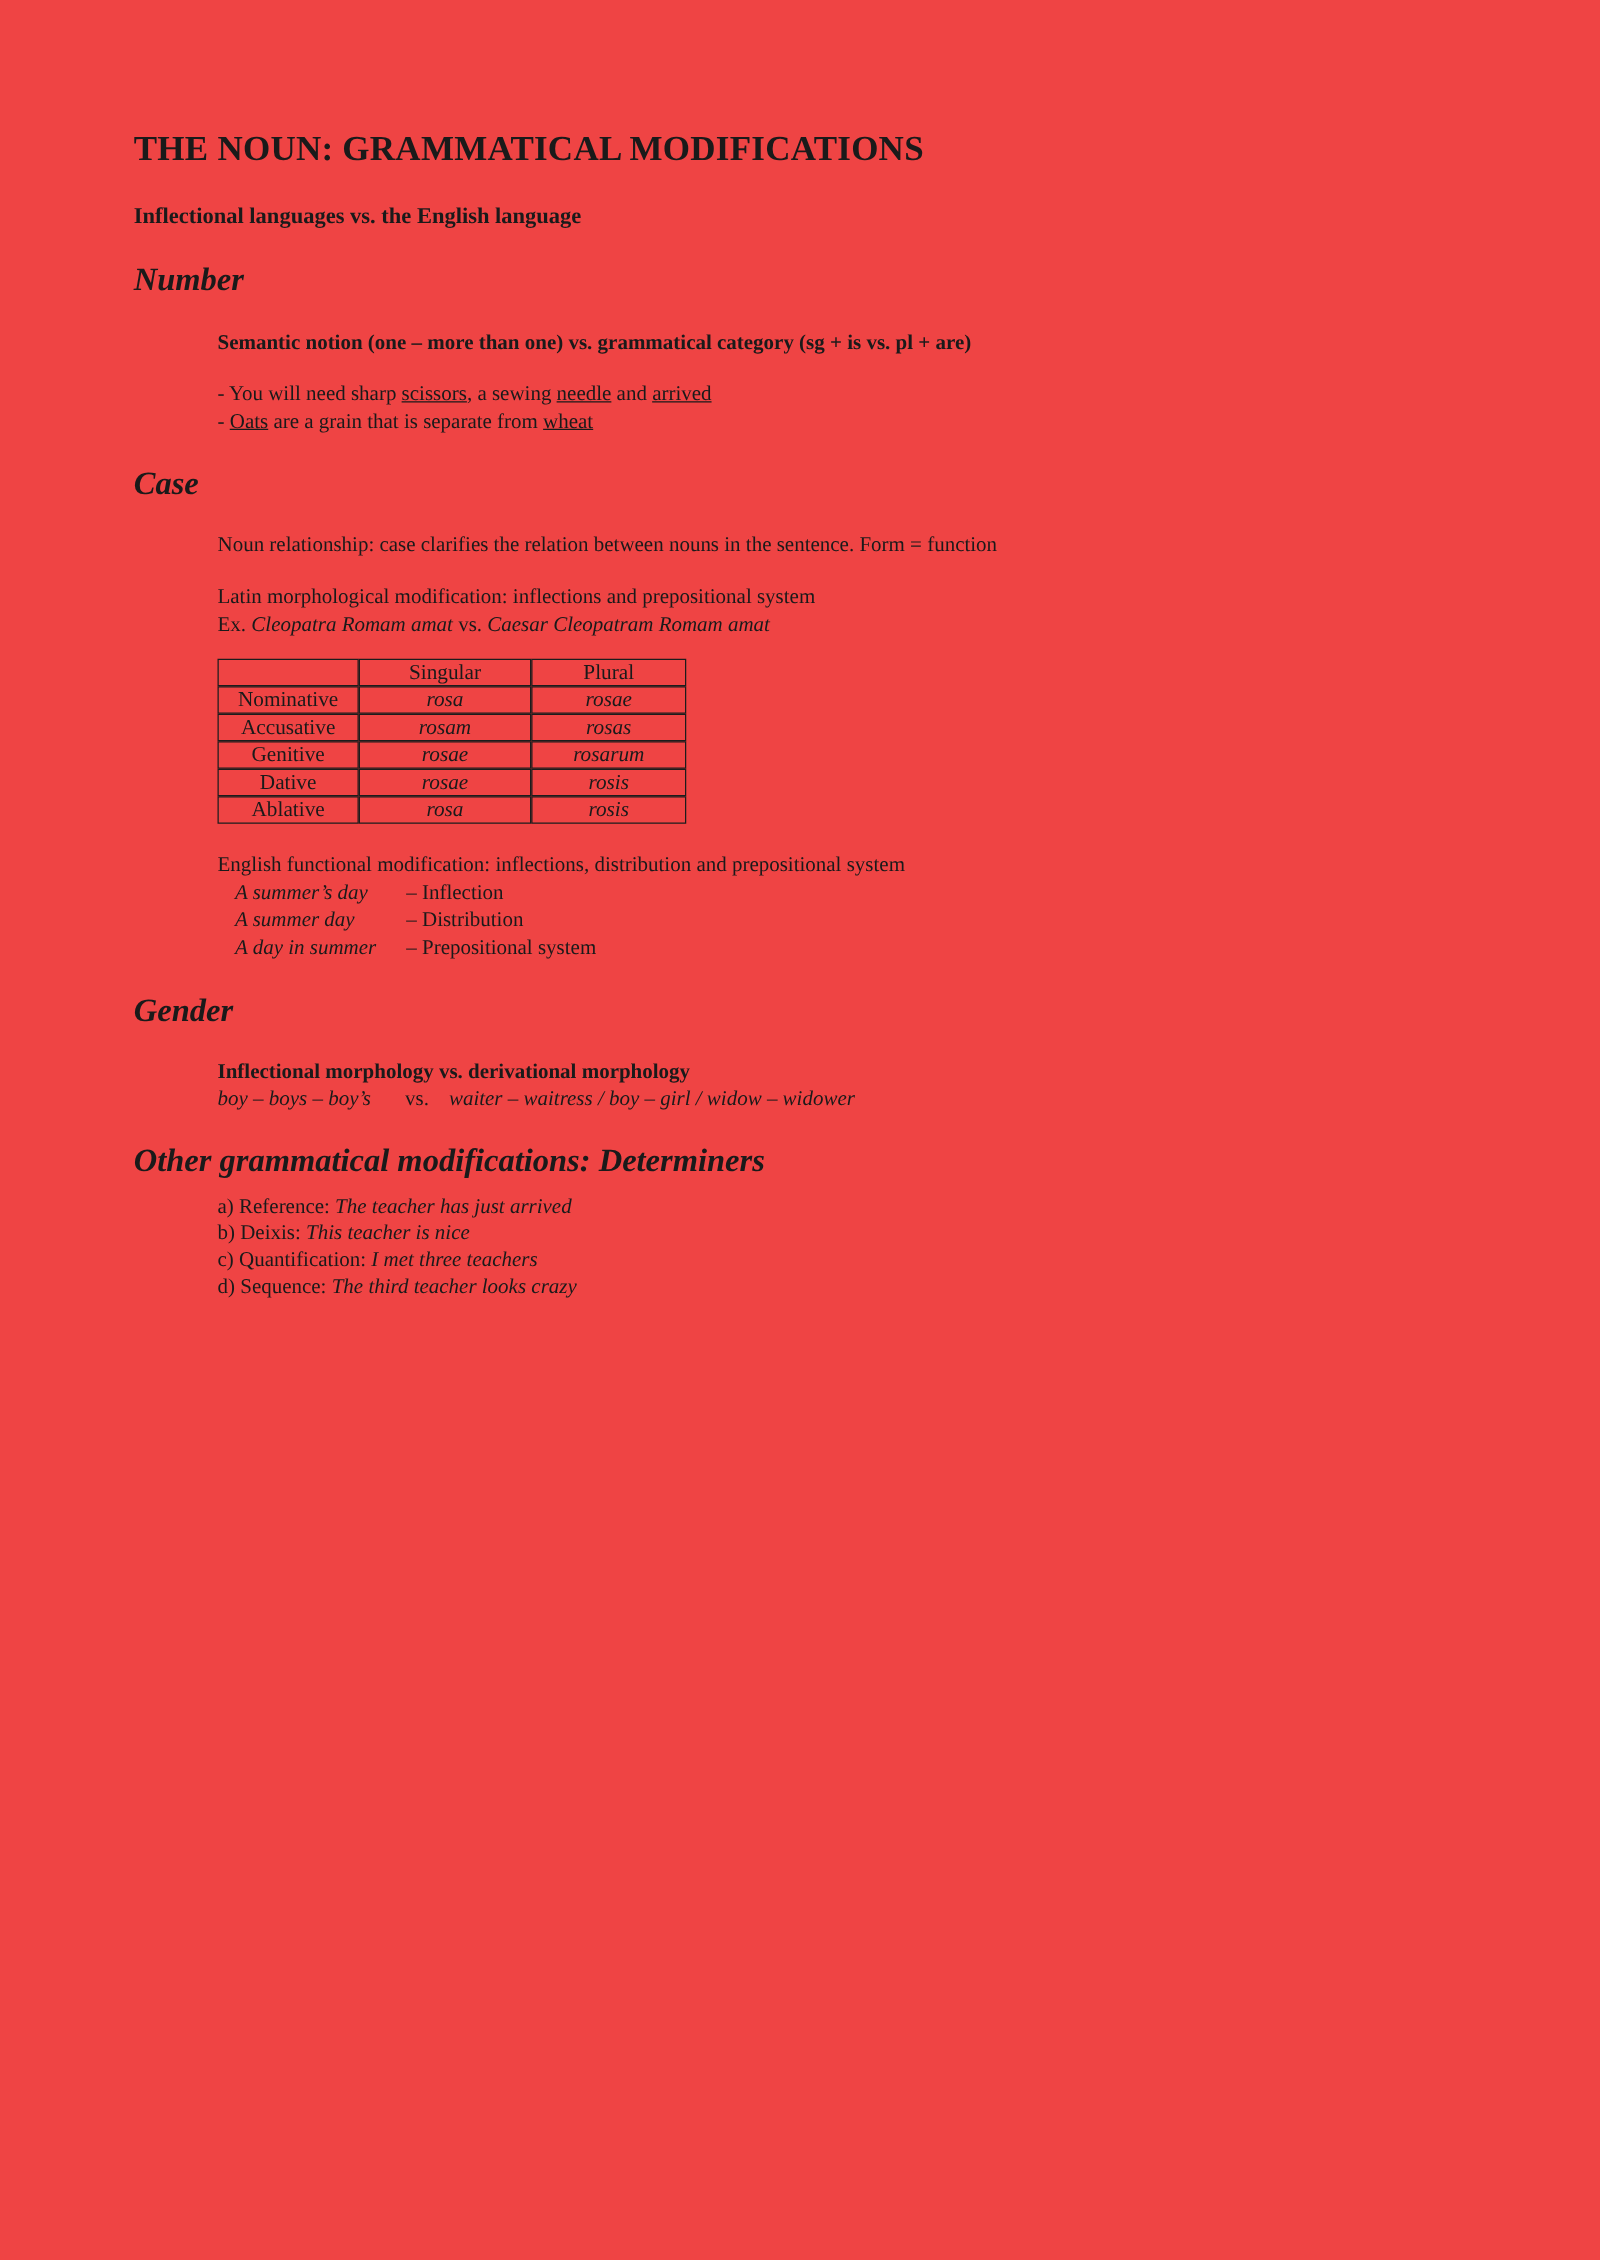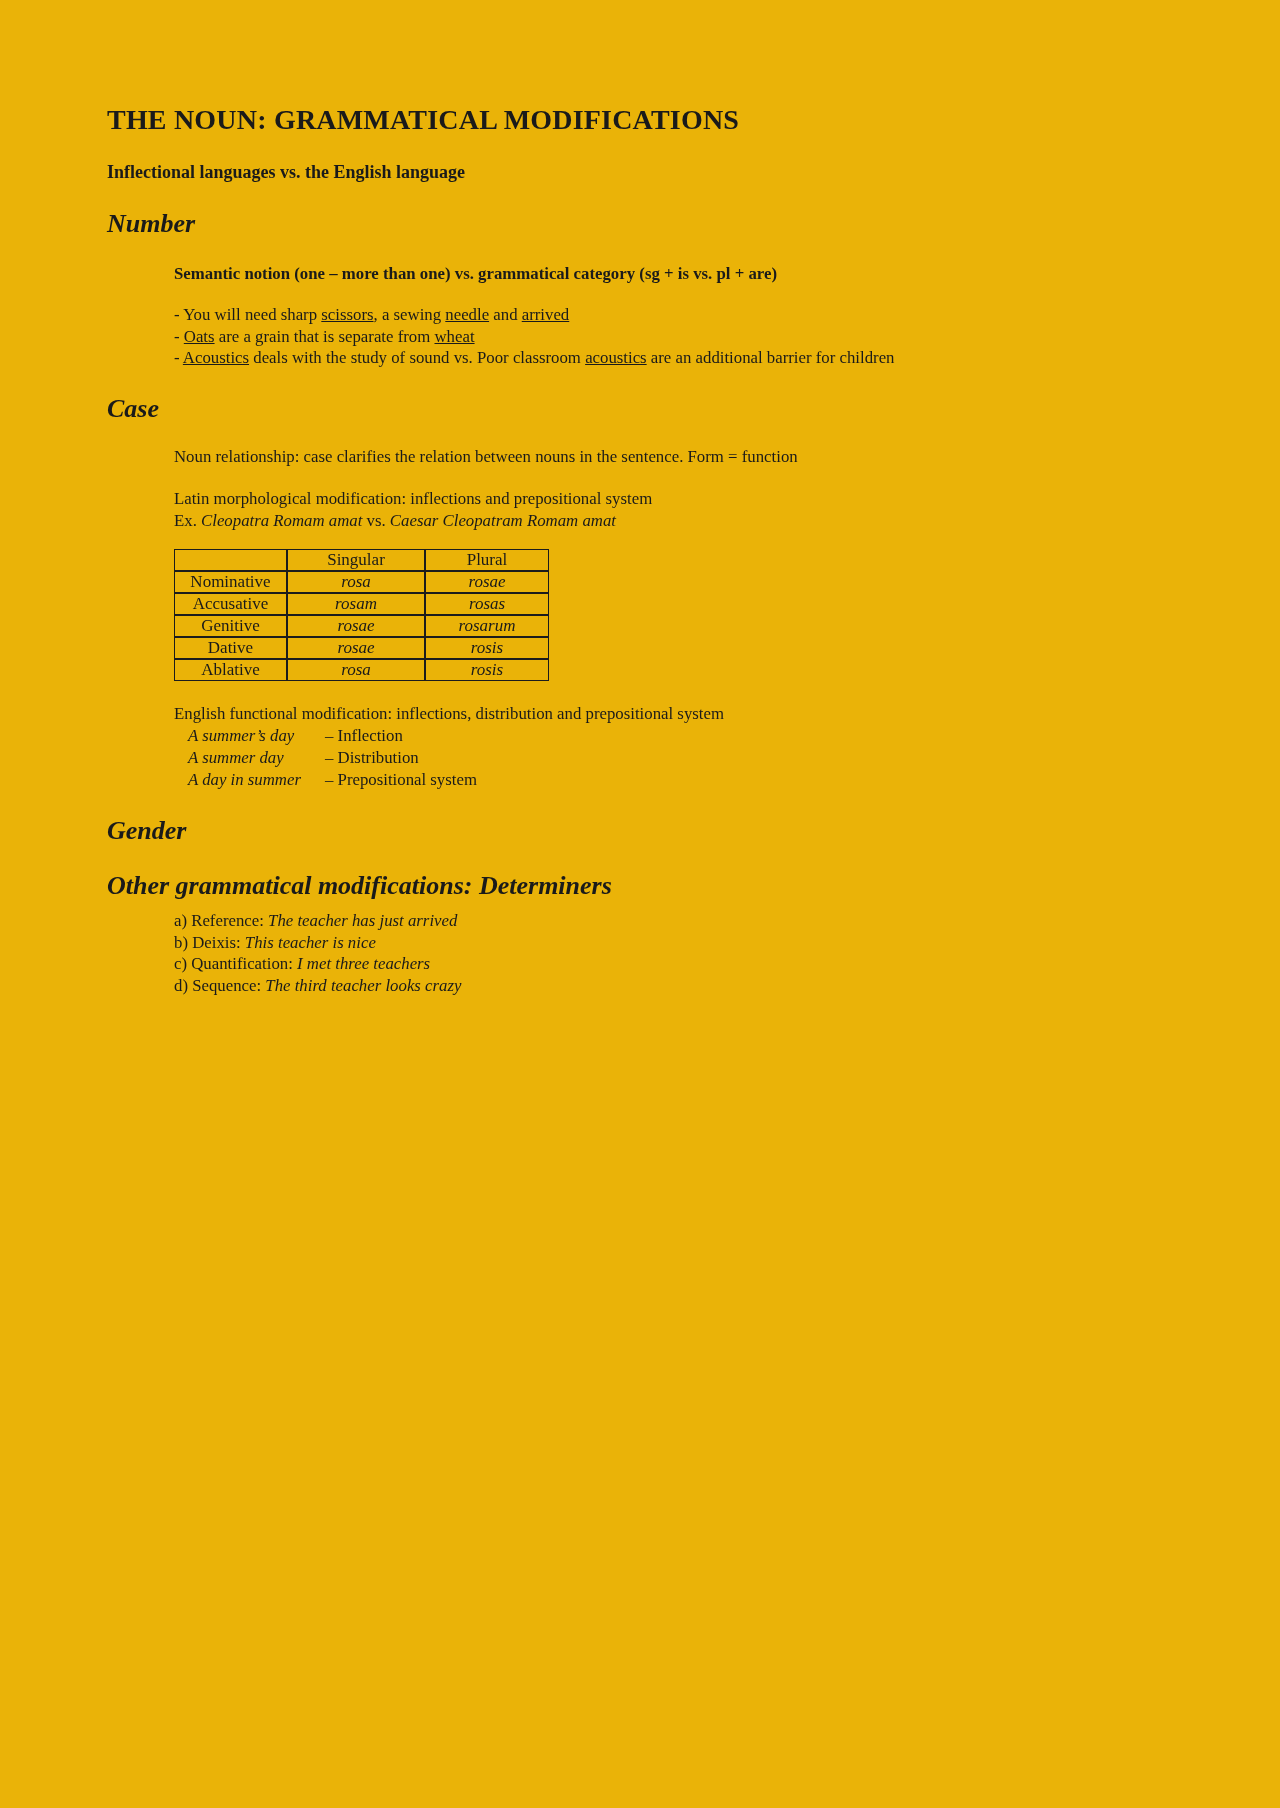--- a/index.html
+++ b/index.html
@@ -1,20 +1,20 @@
 <!DOCTYPE html>
 <html><head>
 <meta charset="utf-8">
 <style>
   html,body { margin:0; padding:0; background:#ffffff; }
   .page {
     position: relative;
     width: 1280px;
     height: 1808px;
-    background: #eab308;
+    background: #ef4444;
     color: #1a1a1a;
     font-family: "Liberation Serif", "DejaVu Serif", serif;
     box-sizing: border-box;
     padding: 104px 80px 0 107px;
     overflow: hidden;
   }
   .title {
     font-size: 28px;
     font-weight: bold;
     line-height: 1.15;
@@ -82,21 +82,20 @@
   <p class="subtitle">Inflectional languages vs. the English language</p>
 
   <h2 class="sec-heading">Number</h2>
 
   <div class="indent">
     <p class="body-line bold-line mt-lg">Semantic notion (one – more than one) vs. grammatical category (sg + is vs. pl + are)</p>
 
     <div class="mt">
       <p class="body-line"><span>- You will need sharp </span><span class="bu">scissors</span><span>, a sewing </span><span class="bu">needle</span><span> and </span><span class="bu">arrived</span></p>
       <p class="body-line"><span>- </span><span class="bu">Oats</span><span> are a grain that is separate from </span><span class="bu">wheat</span></p>
-      <p class="body-line"><span>- </span><span class="bu">Acoustics</span><span> deals with the study of sound vs. Poor classroom </span><span class="bu">acoustics</span><span> are an additional barrier for children</span></p>
     </div>
   </div>
 
   <h2 class="sec-heading">Case</h2>
 
   <div class="indent">
     <p class="body-line mt-md"><span class="b">Noun relationship</span><span>: case clarifies the relation between nouns in the sentence. Form = function</span></p>
 
     <div class="mt latin-block">
       <p class="body-line"><span class="b">Latin morphological modification</span><span>: inflections and prepositional system</span></p>
@@ -143,20 +142,24 @@
     <div class="mt-md">
       <p class="ex-row"><span class="b">English functional modification</span><span>: inflections, distribution and prepositional system</span></p>
       <p class="ex-row"><span class="ex-phrase">A summer’s day</span><span>– Inflection</span></p>
       <p class="ex-row"><span class="ex-phrase">A summer day</span><span>– Distribution</span></p>
       <p class="ex-row"><span class="ex-phrase">A day in summer</span><span>– Prepositional system</span></p>
     </div>
   </div>
 
   <h2 class="sec-heading">Gender</h2>
 
+  <div class="indent mt-md">
+    <p class="body-line bold-line">Inflectional morphology vs. derivational morphology</p>
+    <p class="body-line"><span class="g-phrase">boy – boys – boy’s</span><span class="g-vs">vs.</span><span class="i">waiter – waitress / boy – girl / widow – widower</span></p>
+  </div>
 
   <h2 class="sec-heading">Other grammatical modifications: Determiners</h2>
 
   <div class="indent det-list">
     <p class="det-item"><span>a) Reference: </span><span class="i">The teacher has just arrived</span></p>
     <p class="det-item"><span>b) Deixis: </span><span class="i">This teacher is nice</span></p>
     <p class="det-item"><span>c) Quantification: </span><span class="i">I met three teachers</span></p>
     <p class="det-item"><span>d) Sequence: </span><span class="i">The third teacher looks crazy</span></p>
   </div>
 

